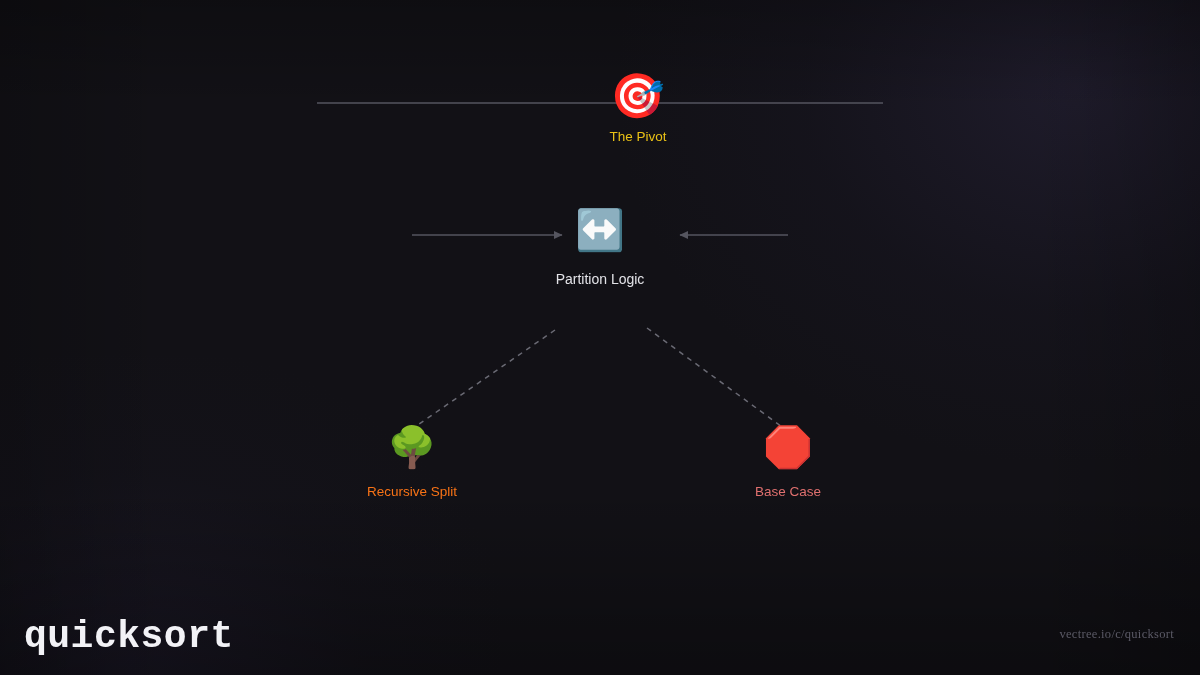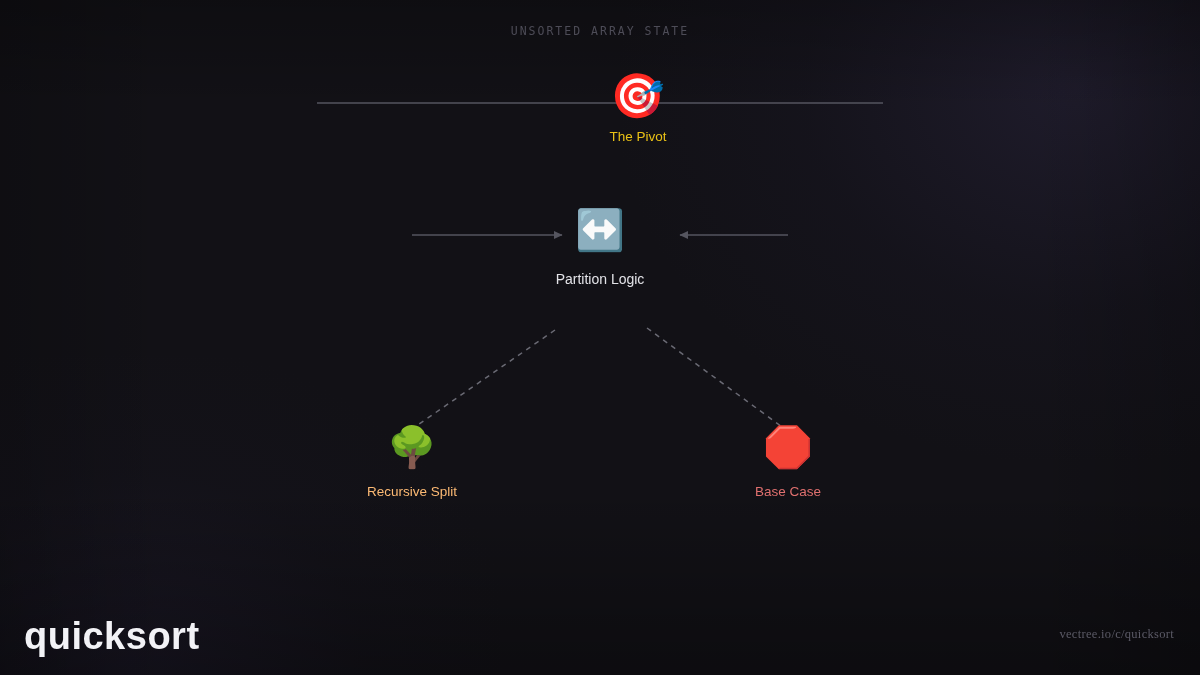--- a/index.html
+++ b/index.html
@@ -94,21 +94,21 @@
   #node-pivot .node-label { color:#e9c116; }
 
   
   #node-partition { left:550px; top:205px; width:100px; }
   #node-partition .node-glyph { font-size:40px; height:50px; }
   #node-partition .node-label { margin-top:16px; color:#e3e3e8; font-size:14px; }
 
   
   #node-split { left:362px; top:422px; width:100px; }
   #node-split .node-glyph { font-size:40px; height:50px; }
-  #node-split .node-label { margin-top:12px; color:#fdba74; }
+  #node-split .node-label { margin-top:12px; color:#f97316; }
 
   
   #node-base { left:738px; top:422px; width:100px; }
   #node-base .node-glyph { font-size:40px; height:50px; }
   #node-base .node-label { margin-top:12px; color:#e0706f; }
 
   
   .footer-brand {
     position:absolute;
     left:24px; bottom:18px;
@@ -129,21 +129,21 @@
     flex:0 0 auto;
   }
   .brand-name {
     font-family:"DejaVu Sans Mono","Liberation Mono",monospace;
     font-size:15px;
     font-weight:bold;
     color:#e8e8ef;
     letter-spacing:0.4px;
   }
   .brand-title {
-    font-family:Liberation Sans, sans-serif;
+    font-family:Liberation Mono, monospace;
     font-size:38px;
     font-weight:bold;
     color:#f2f2f6;
     letter-spacing:0.5px;
     line-height:1.05;
   }
   .footer-url {
     position:absolute;
     right:26px; bottom:33px;
     z-index:8;
@@ -156,21 +156,20 @@
 </head>
 <body>
 
 <div class="bg-base"></div>
 <div class="bg-glow-tr"></div>
 <div class="bg-glow-bl"></div>
 <div class="bg-vignette"></div>
 
 <div class="canvas">
 
-  <div class="caption">UNSORTED ARRAY STATE</div>
 
   <svg class="edge-layer" width="1200" height="675" viewBox="0 0 1200 675">
     <defs>
       <marker id="arrow-right" markerWidth="9" markerHeight="9" refX="8.4" refY="4.5" orient="auto" markerUnits="userSpaceOnUse">
         <path d="M0,0.4 L9,4.5 L0,8.6 Z" fill="#55555f"></path>
       </marker>
       <marker id="arrow-left" markerWidth="9" markerHeight="9" refX="8.4" refY="4.5" orient="auto" markerUnits="userSpaceOnUse">
         <path d="M0,0.4 L9,4.5 L0,8.6 Z" fill="#55555f"></path>
       </marker>
     </defs>

